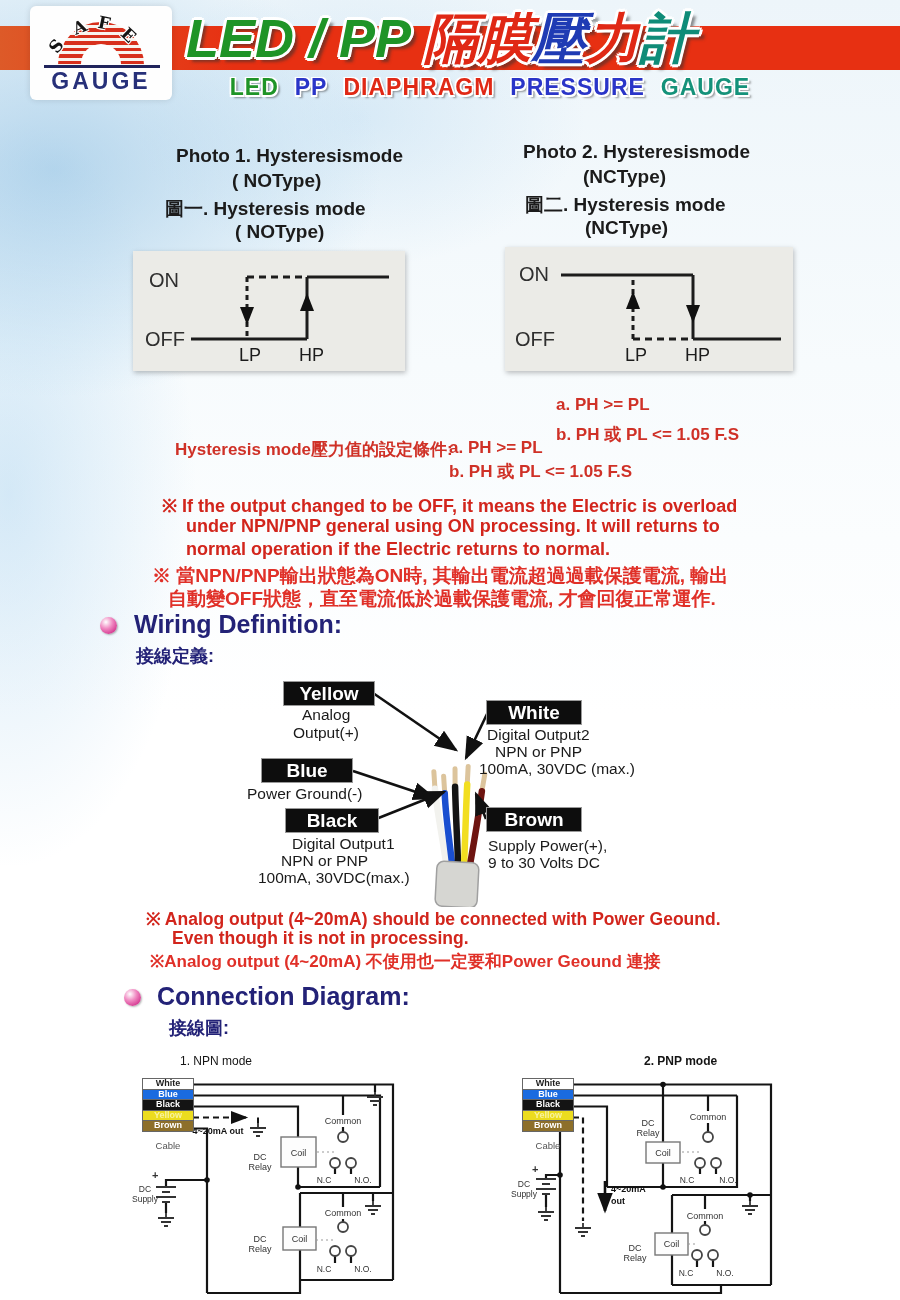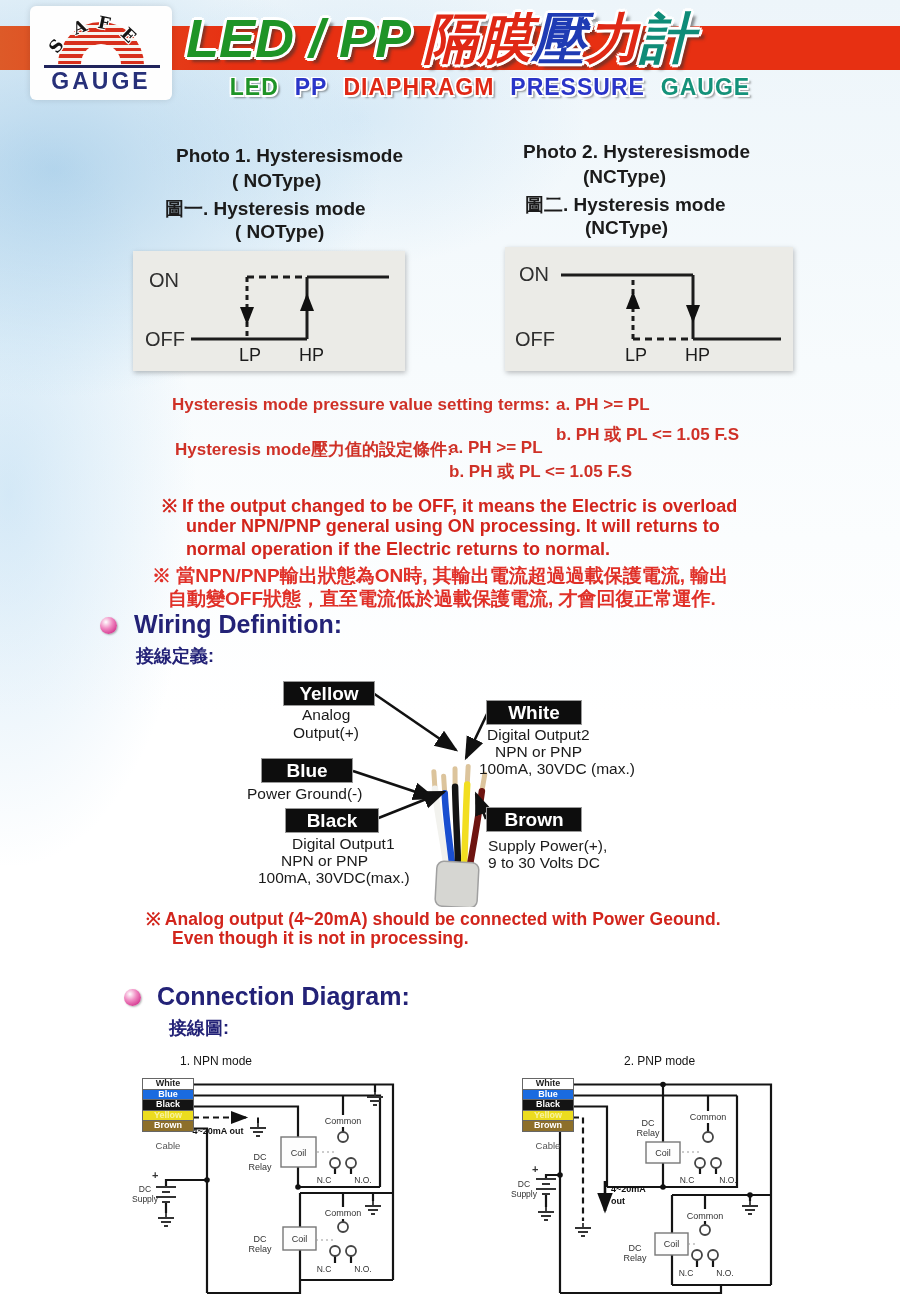--- a/index.html
+++ b/index.html
@@ -105,21 +105,20 @@
       <polygon points="188,76 181,58 195,58" fill="#111"></polygon>
       <path d="M188,92 H276" stroke="#1c1c1c" stroke-width="3" fill="none"></path>
       <path d="M128,92 H188" stroke="#1c1c1c" stroke-width="3" stroke-dasharray="7 5" fill="none"></path>
       <path d="M128,92 V28" stroke="#1c1c1c" stroke-width="3" stroke-dasharray="5 4" fill="none"></path>
       <polygon points="128,44 121,62 135,62" fill="#111"></polygon>
       <text x="120" y="114" font-size="18" font-family="DejaVu Serif,serif" fill="#1c1c1c">LP</text>
       <text x="180" y="114" font-size="18" font-family="DejaVu Serif,serif" fill="#1c1c1c">HP</text>
     </svg>
   </div>
 
-  <div class="abs red-term" style="left:172px;top:395px;">Hysteresis mode pressure value setting terms:</div>
   <div class="abs red-term" style="left:556px;top:395px;">a. PH &gt;= PL</div>
   <div class="abs red-term" style="left:556px;top:423px;">b. PH 或 PL &lt;= 1.05 F.S</div>
   <div class="abs red-term" style="left:175px;top:438px;">Hysteresis mode壓力值的設定條件:</div>
   <div class="abs red-term" style="left:449px;top:438px;">a. PH &gt;= PL</div>
   <div class="abs red-term" style="left:449px;top:460px;">b. PH 或 PL &lt;= 1.05 F.S</div>
 
   <div class="abs warn-en" style="left:162px;top:493px;">※ If the output changed to be OFF, it means the Electric is overload</div>
   <div class="abs warn-en" style="left:186px;top:516px;">under NPN/PNP general using ON processing. It will returns to</div>
   <div class="abs warn-en" style="left:186px;top:539px;">normal operation if the Electric returns to normal.</div>
   <div class="abs warn-zh" style="left:152px;top:563px;">※ 當NPN/PNP輸出狀態為ON時, 其輸出電流超過過載保護電流, 輸出</div>
@@ -171,27 +170,28 @@
   <div class="abs wdesc" style="left:487px;top:726px;">Digital Output2</div>
   <div class="abs wdesc" style="left:495px;top:743px;">NPN or PNP</div>
   <div class="abs wdesc" style="left:479px;top:760px;">100mA, 30VDC (max.)</div>
 
   <div class="abs wlabel" style="left:486px;top:807px;width:94px;height:23px;">Brown</div>
   <div class="abs wdesc" style="left:488px;top:837px;">Supply Power(+),</div>
   <div class="abs wdesc" style="left:488px;top:854px;">9 to 30 Volts DC</div>
 
   <div class="abs note-en" style="left:146px;top:906px;">※ Analog output (4~20mA) should be connected with Power Geound.</div>
   <div class="abs note-en" style="left:172px;top:928px;">Even though it is not in processing.</div>
+  <div class="abs note-zh" style="left:150px;top:949px;">※Analog output (4~20mA) 不使用也一定要和Power Geound 連接</div>
 
   <div class="abs bullet" style="left:124px;top:989px;"></div>
   <div class="abs h-en" style="left:157px;top:982px;">Connection Diagram:</div>
   <div class="abs h-zh" style="left:169px;top:1016px;">接線圖:</div>
 
   <div class="abs diag-title" style="left:180px;top:1054px;">1. NPN mode</div>
-  <div class="abs diag-title" style="left:624px;top:1054px;">2. PNP mode</div>
+  <div class="abs diag-title" style="left:644px;top:1054px;font-weight:bold;">2. PNP mode</div>
 
   <svg class="abs" style="left:100px;top:1075px;" width="340" height="226" viewBox="0 0 340 226">
     <defs>
       <marker id="ah-n" markerWidth="9" markerHeight="8" refX="7" refY="3" orient="auto">
         <path d="M0,0 L8,3 L0,6 z" fill="#111"></path>
       </marker>
     </defs>
     <g stroke="#141414" stroke-width="2.2" fill="none">
       <path d="M93,9.5 H293 V205"></path>
       <path d="M275,9.5 V17"></path>

